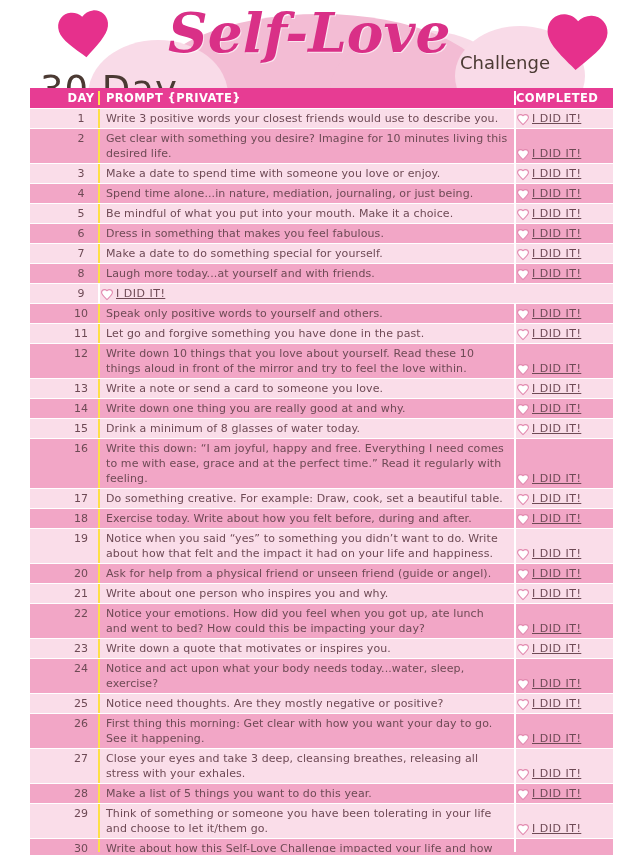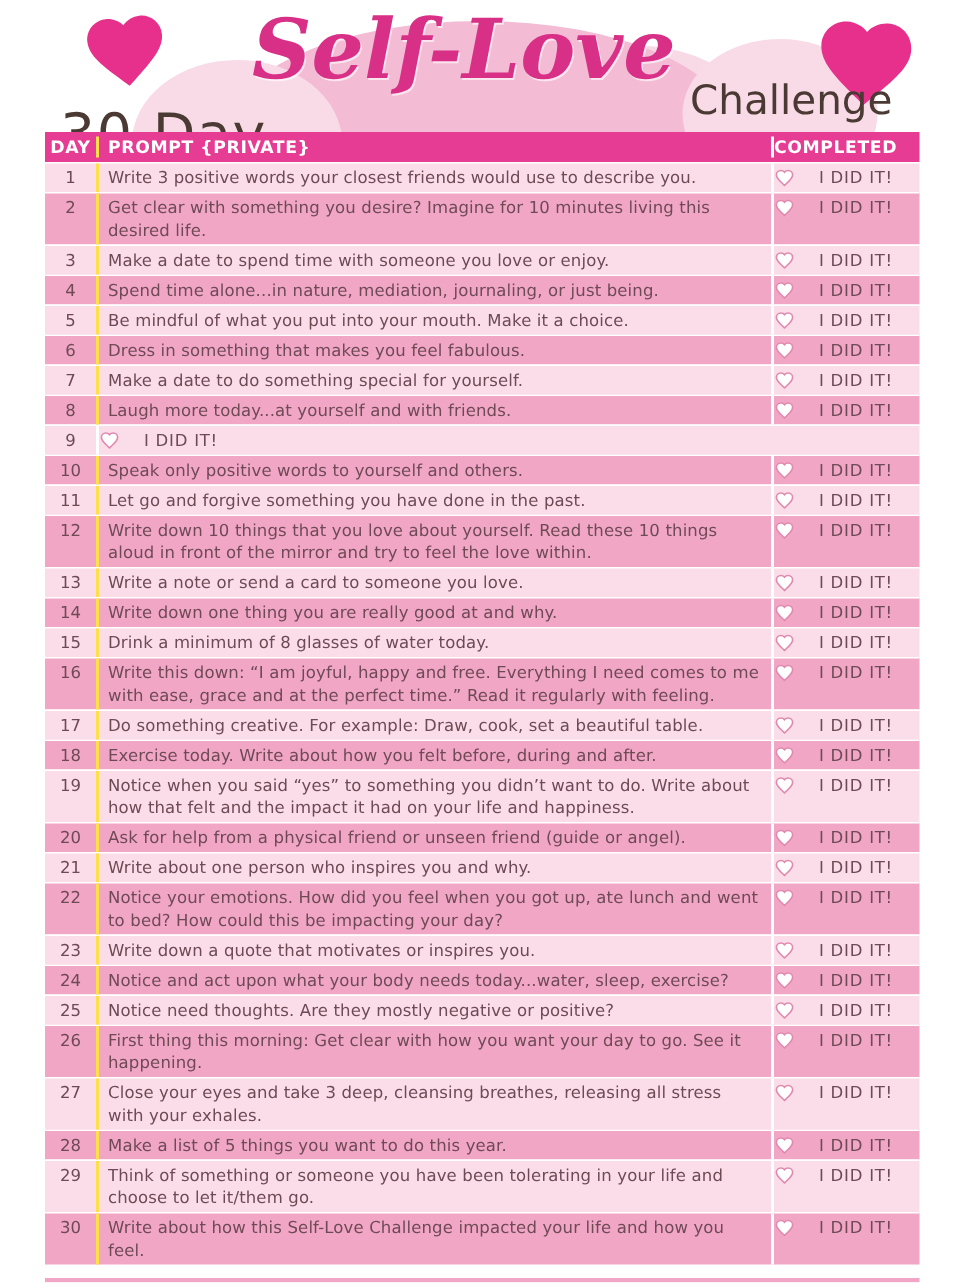--- a/index.html
+++ b/index.html
@@ -28,47 +28,47 @@
   }
   .title-script{
     position:absolute;left:168px;top:0px;width:310px;
     font-family:"DejaVu Serif", serif;font-style:italic;font-weight:bold;
     font-size:55px;color:var(--title-script);
     text-shadow:1px 1px 0 rgba(255,255,255,.6);
     z-index:3;white-space:nowrap;
   }
   .title-suffix{
     position:absolute;left:460px;top:52px;
-    font-size:27px;color:var(--title-dark);
+    font-size:18px;color:var(--title-dark);
     z-index:3;white-space:nowrap;
   }
   
   .table{
     position:absolute;left:30px;top:88px;width:583px;
   }
   .thead{
     display:flex;align-items:center;
     background:var(--accent);
     height:20px;
     color:#fff;font-size:11.5px;font-weight:bold;letter-spacing:.4px;
   }
-  .c-day{width:34px;flex:none;text-align:center;}
+  .c-day{width:34px;flex:none;text-align:center;padding-left:34px;}
   .c-prompt{flex:1;min-width:0;padding:0 6px;border-left:2px solid #fde047;}
   .c-completed{width:97px;flex:none;padding:0 0;border-left:2px solid #fff;}
   .row{
     display:flex;align-items:stretch;
     border-top:1px solid #fff;
     color:var(--text);
   }
   .row.light{background:var(--row-light);}
   .row.dark{background:var(--row-dark);}
   .row .cell{padding-top:2px;padding-bottom:2px;font-size:11px;line-height:15px;}
   .row .c-day{display:flex;justify-content:center;padding-top:2px;}
   .row .c-prompt{letter-spacing:.1px;}
-  .row .c-completed{display:flex;align-items:flex-start;gap:16px;padding-top:2px;}
+  .row .c-completed{display:flex;align-items:flex-end;gap:2px;padding-top:2px;text-decoration:underline;}
   .heart-check{flex:none;margin-top:1px;line-height:0;cursor:pointer;}
   .did-it{font-size:11px;letter-spacing:.5px;white-space:nowrap;}
   .bottom-strip{
     position:absolute;left:30px;bottom:0;width:583px;height:3px;
     background:var(--row-dark);
   }
 </style>
 </head>
 <body>
 

